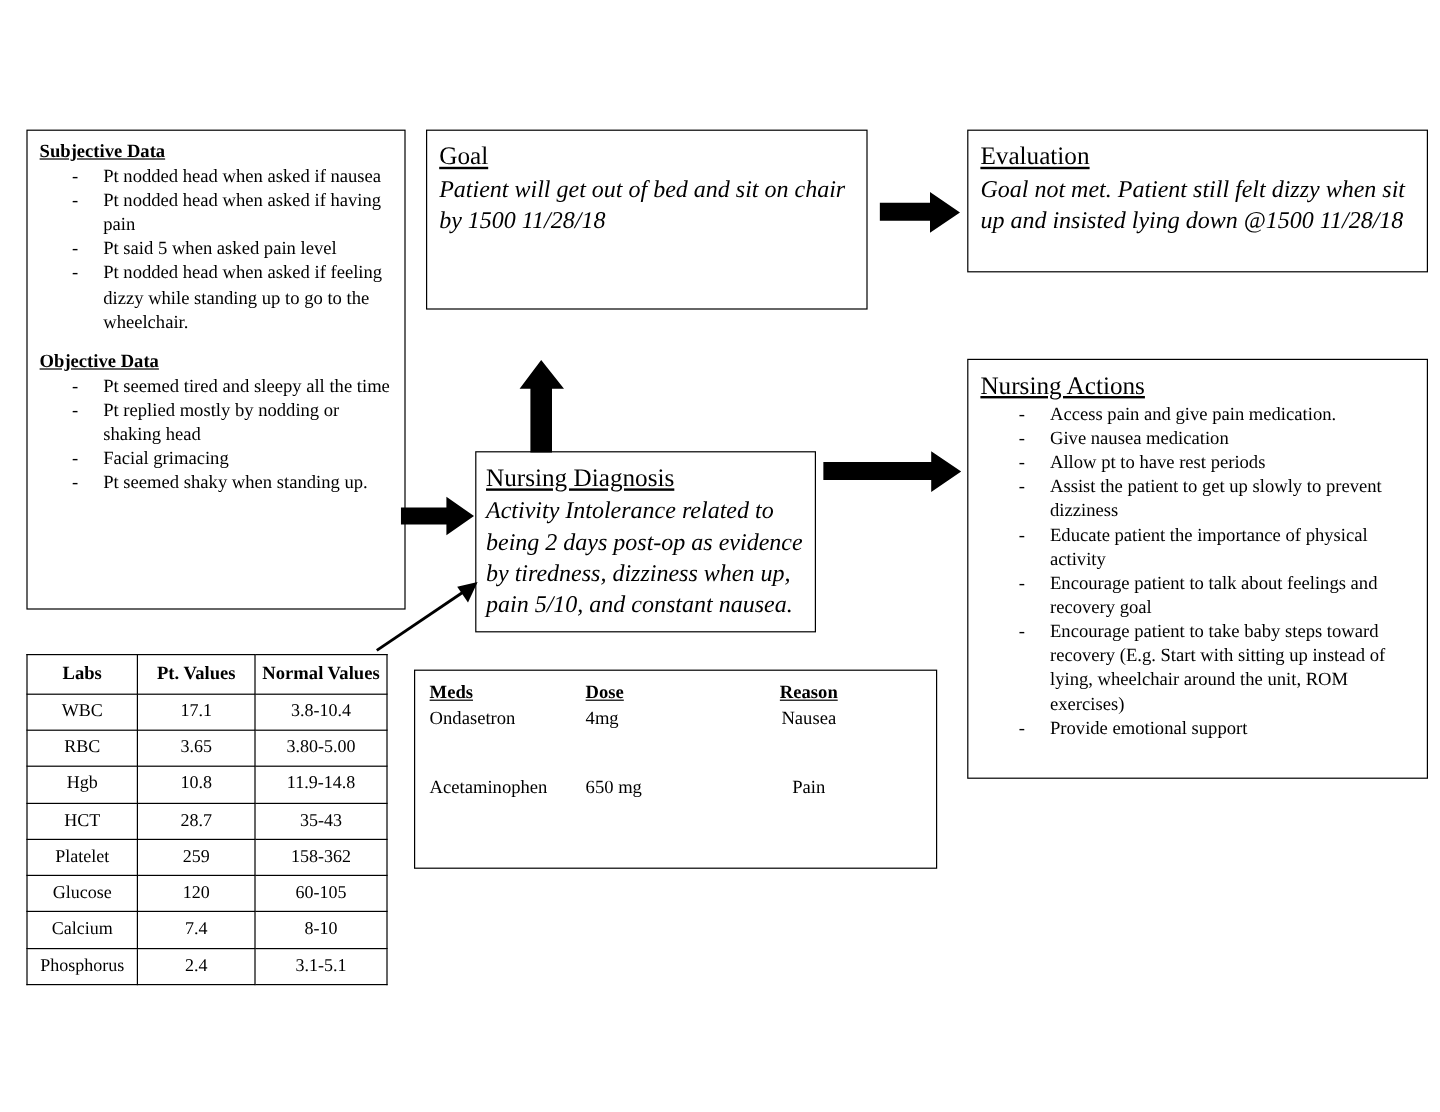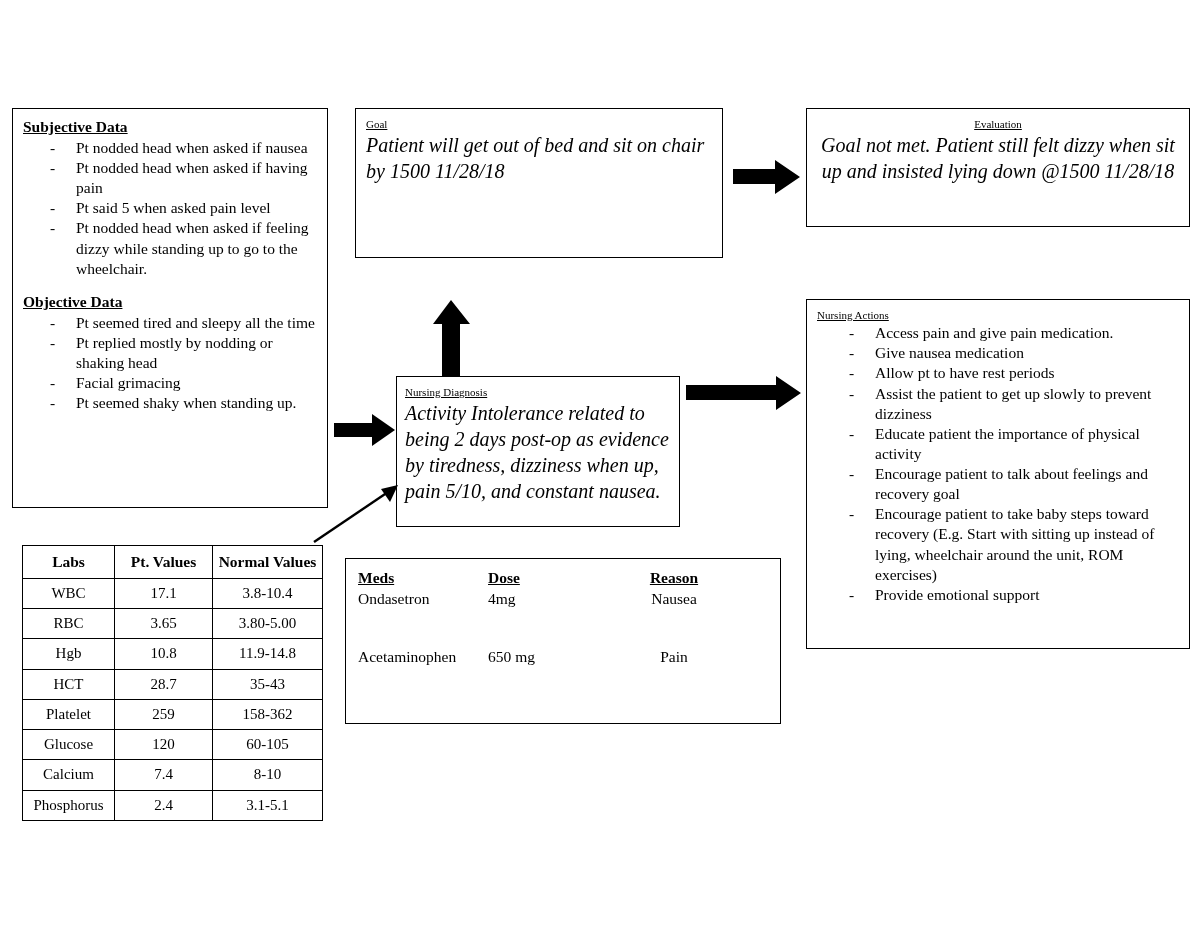--- a/index.html
+++ b/index.html
@@ -29,21 +29,21 @@
     text-decoration: underline;
     font-weight: bold;
     font-size: 15.5px;
     line-height: 1.28;
     display: block;
     margin-bottom: 1px;
   }
   .hdr-plain {
     text-decoration: underline;
     font-weight: normal;
-    font-size: 11px;
+    font-size: 21px;
     line-height: 1.28;
     display: block;
     margin-bottom: 1px;
   }
   .bodytext {
     font-size: 20px;
     line-height: 1.30;
     display: block;
     font-style: italic;
   }
@@ -128,21 +128,21 @@
   }
   .arrow-diag {
     position: absolute;
   }
 </style>
 </head>
 <body>
 
 <div id="canvas">
 
-  <div class="box" style="left:12px; top:108px; width:316px; height:400px;">
+  <div class="box" style="left:22px; top:108px; width:316px; height:400px;">
     <span class="hdr">Subjective Data</span>
     <ul class="dashlist">
       <li>Pt nodded head when asked if nausea</li>
       <li>Pt nodded head when asked if having pain</li>
       <li>Pt said 5 when asked pain level</li>
       <li>Pt nodded head when asked if feeling dizzy while standing up to go to the wheelchair.</li>
     </ul>
     <span class="gap"></span>
     <span class="hdr">Objective Data</span>
     <ul class="dashlist">
@@ -151,21 +151,21 @@
       <li>Facial grimacing</li>
       <li>Pt seemed shaky when standing up.</li>
     </ul>
   </div>
 
   <div class="box" style="left:355px; top:108px; width:368px; height:150px;">
     <span class="hdr-plain">Goal</span>
     <span class="bodytext">Patient will get out of bed and sit on chair by 1500 11/28/18</span>
   </div>
 
-  <div class="box" style="left:806px; top:108px; width:384px; height:119px;text-align:center;">
+  <div class="box" style="left:806px; top:108px; width:384px; height:119px;">
     <span class="hdr-plain">Evaluation</span>
     <span class="bodytext">Goal not met. Patient still felt dizzy when sit up and insisted lying down @1500 11/28/18</span>
   </div>
 
   <div class="box" style="left:396px; top:376px; width:284px; height:151px; padding-left:8px;">
     <span class="hdr-plain"> Nursing Diagnosis</span>
     <span class="bodytext">Activity Intolerance related to being 2 days post-op as evidence by tiredness, dizziness when up, pain 5/10, and constant nausea.</span>
   </div>
 
   <div class="box" style="left:806px; top:299px; width:384px; height:350px;">

